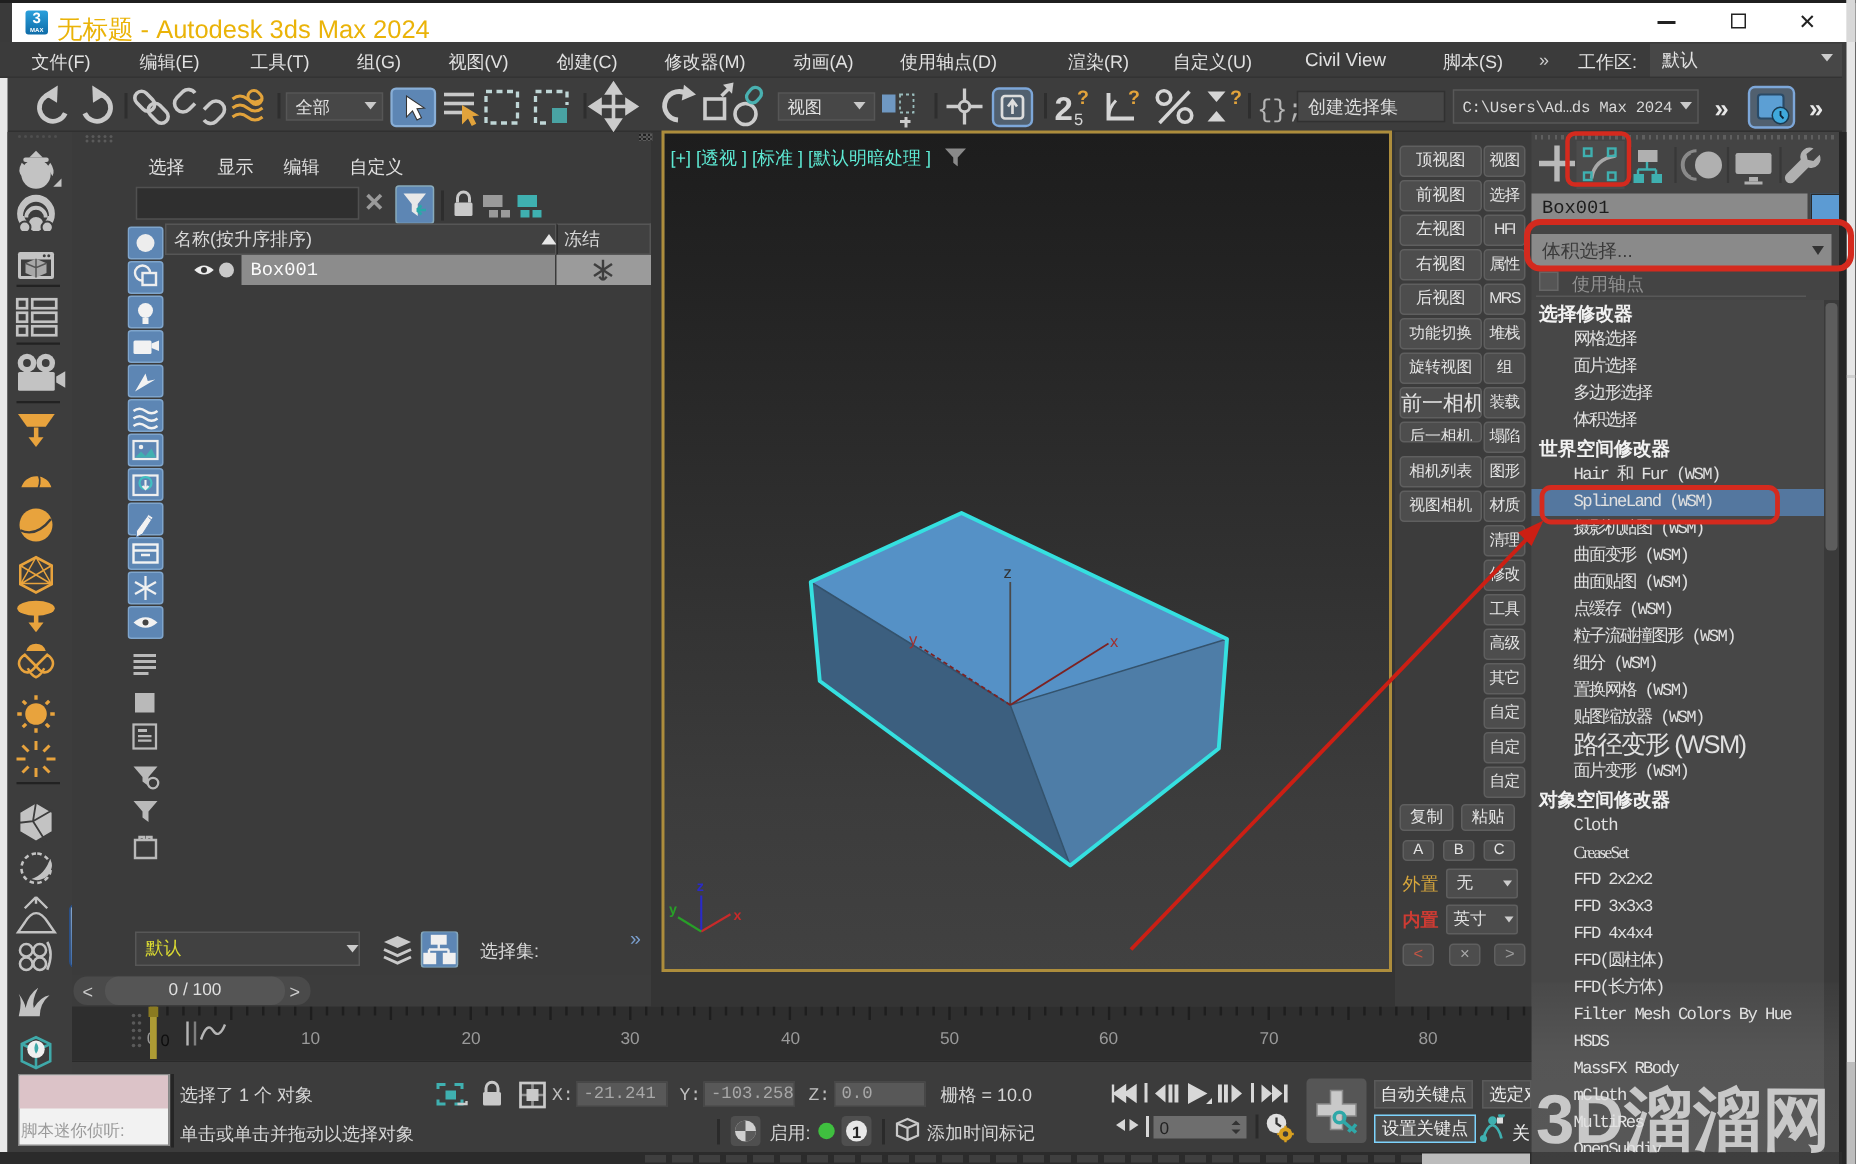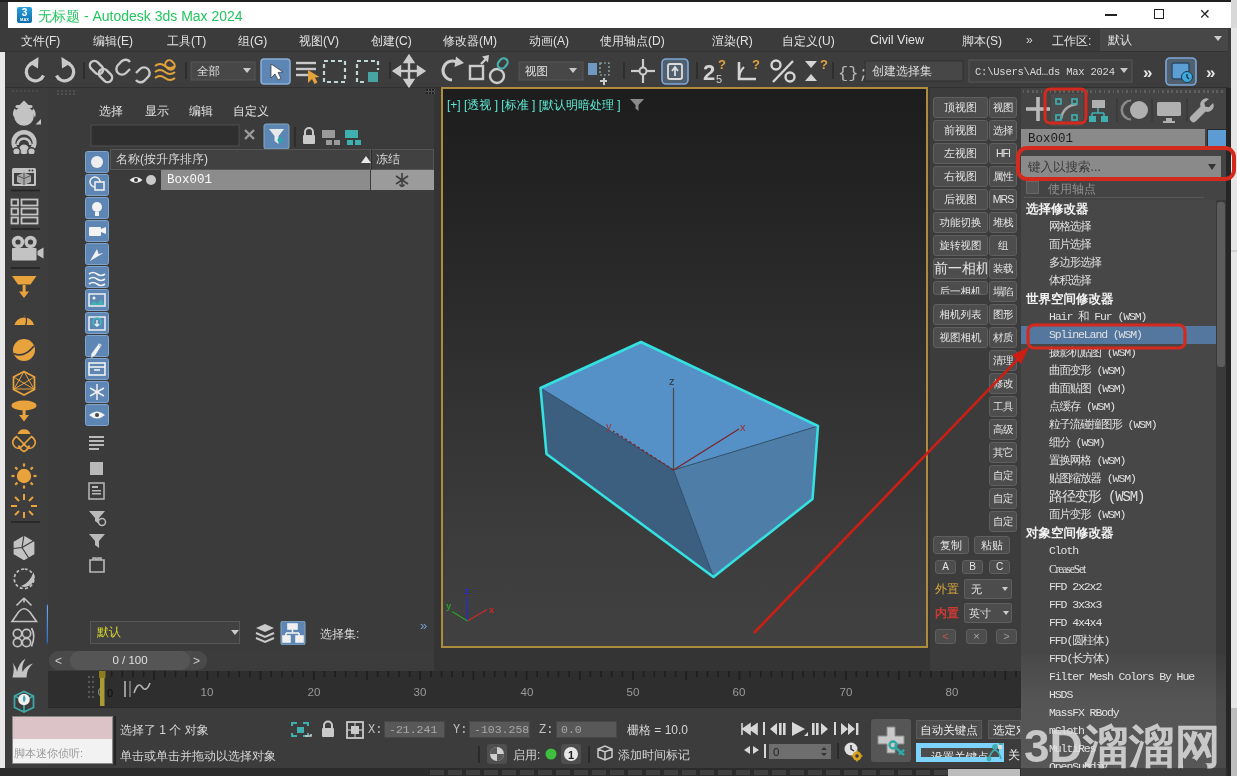--- a/index.html
+++ b/index.html
@@ -9,21 +9,21 @@
 </style></head>
 <body>
 
 <div class="abs" style="left:0;top:0;width:1237px;height:2px;background:#1f1f1f"></div>
 
 <div class="abs" style="left:0;top:2px;width:1237px;height:26px;background:#ffffff"></div>
 <div class="abs" style="left:0;top:2px;width:8px;height:26px;background:#3a3a3a"></div>
 <div class="abs" style="left:17px;top:7px;width:15px;height:16px;background:linear-gradient(#2aa0dc,#0f6ca8);border-radius:2px"></div>
 <div class="abs" style="left:17px;top:7px;width:15px;font-size:10px;font-weight:bold;color:#fff;text-align:center;line-height:11px">3</div>
 <div class="abs" style="left:17px;top:17px;width:15px;font-size:4px;font-weight:bold;color:#fff;text-align:center;line-height:5px">MAX</div>
-<div class="abs" style="left:38px;top:8px;font-size:14px;color:#22c55e;white-space:nowrap">无标题 - Autodesk 3ds Max 2024</div>
+<div class="abs" style="left:38px;top:8px;font-size:17px;color:#eab308;white-space:nowrap">无标题 - Autodesk 3ds Max 2024</div>
 <div class="abs" style="left:1105px;top:14px;width:12px;height:2px;background:#222"></div>
 <div class="abs" style="left:1154px;top:9px;width:10px;height:10px;border:1.5px solid #222"></div>
 <div class="abs" style="left:1199px;top:8px;font-size:14px;color:#222;line-height:12px">✕</div>
 
 <div class="abs" style="left:1231px;top:0;width:6px;height:776px;background:#e6e6e6"></div>
 <div class="abs" style="left:1231px;top:250px;width:6px;height:2px;background:#cfcfcf"></div>
 <div class="abs" style="left:1231px;top:708px;width:6px;height:68px;background:#bdbdbd"></div>
 <div class="abs" style="left:1231px;top:0;width:6px;height:28px;background:#d8d8d8"></div>
 
 <div class="abs" style="left:0;top:28px;width:1228px;height:24px;background:#3b3b3b;border-bottom:1px solid #333"></div>
@@ -569,21 +569,21 @@
 <g fill="#b0b0b0">
       <rect x="136" y="8" width="24" height="14" rx="1.5"></rect>
       <rect x="145" y="24" width="6" height="3"></rect>
       <rect x="142" y="27" width="12" height="2"></rect>
     </g>
 <line x1="166" y1="4" x2="166" y2="28" stroke="#383838" stroke-width="1.5"></line>
 <path d="M188 5 a6.2 6.2 0 0 0 -8.5 7.5 l-9.5 9.5 a3.6 3.6 0 0 0 5.1 5.1 l9.5 -9.5 a6.2 6.2 0 0 0 7.5 -8.5 l-4.2 4.2 -3.8 -0.8 -0.8 -3.8 z" fill="#b0b0b0"></path>
 </svg>
 <div class="abs" style="left:1021px;top:129px;width:184px;height:20px;background:#8a8a8a;color:#1c1c1c;font-size:12.5px;line-height:20px;padding-left:7px;font-family:'Liberation Mono',monospace">Box001</div>
 <div class="abs" style="left:1207px;top:129px;width:20px;height:20px;background:#5c9bd3;border:1px solid #2a2a2a"></div>
-<div class="abs" style="left:1021px;top:156px;width:200px;height:22px;background:#8a8a8a;color:#3a3a3a;font-size:12.5px;line-height:22px;padding-left:7px">键入以搜索...</div>
+<div class="abs" style="left:1021px;top:156px;width:200px;height:22px;background:#8a8a8a;color:#3a3a3a;font-size:12.5px;line-height:22px;padding-left:7px">体积选择...</div>
 <div class="abs" style="left:1208px;top:164px;width:0;height:0;border-left:4.5px solid transparent;border-right:4.5px solid transparent;border-top:6px solid #333"></div>
 <div class="abs" style="left:1026px;top:181px;width:13px;height:13px;background:#555;border:1px solid #666"></div>
 <div class="abs" style="left:1048px;top:181px;color:#909090;font-size:12px">使用轴点</div>
 <div class="abs" style="left:1024px;top:197px;width:180px;height:1px;background:#585858"></div>
 <div class="abs" style="left:1021px;top:200px;width:195px;height:576px;background:#474747"></div>
 <div class="abs" style="left:1216px;top:200px;width:10px;height:576px;background:#3a3a3a"></div>
 <div class="abs" style="left:1217px;top:202px;width:8px;height:165px;background:#5d5d5d;border-radius:3px"></div>
 <div class="abs" style="left:1226px;top:88px;width:5px;height:688px;background:#262626"></div>
 <div class="abs" style="left:1026px;top:200px;width:190px;height:18px;color:#f2f2f2;font-size:12.5px;font-weight:bold;line-height:18px;white-space:nowrap">选择修改器</div>
 <div class="abs" style="left:1021px;top:218px;width:195px;height:18px;color:#e0e0e0;font-size:11.5px;line-height:18px;padding-left:28px;white-space:nowrap;font-family:'Liberation Mono',monospace;letter-spacing:-1.1px">网格选择</div>
@@ -594,21 +594,21 @@
 <div class="abs" style="left:1021px;top:308px;width:195px;height:18px;color:#e0e0e0;font-size:11.5px;line-height:18px;padding-left:28px;white-space:nowrap;font-family:'Liberation Mono',monospace;letter-spacing:-1.1px">Hair 和 Fur (WSM)</div>
 <div class="abs" style="left:1021px;top:326px;width:195px;height:18px;background:#54779f;color:#e0e0e0;font-size:11.5px;line-height:18px;padding-left:28px;white-space:nowrap;font-family:'Liberation Mono',monospace;letter-spacing:-1.1px">SplineLand (WSM)</div>
 <div class="abs" style="left:1021px;top:344px;width:195px;height:18px;color:#e0e0e0;font-size:11.5px;line-height:18px;padding-left:28px;white-space:nowrap;font-family:'Liberation Mono',monospace;letter-spacing:-1.1px">摄影机贴图 (WSM)</div>
 <div class="abs" style="left:1021px;top:362px;width:195px;height:18px;color:#e0e0e0;font-size:11.5px;line-height:18px;padding-left:28px;white-space:nowrap;font-family:'Liberation Mono',monospace;letter-spacing:-1.1px">曲面变形 (WSM)</div>
 <div class="abs" style="left:1021px;top:380px;width:195px;height:18px;color:#e0e0e0;font-size:11.5px;line-height:18px;padding-left:28px;white-space:nowrap;font-family:'Liberation Mono',monospace;letter-spacing:-1.1px">曲面贴图 (WSM)</div>
 <div class="abs" style="left:1021px;top:398px;width:195px;height:18px;color:#e0e0e0;font-size:11.5px;line-height:18px;padding-left:28px;white-space:nowrap;font-family:'Liberation Mono',monospace;letter-spacing:-1.1px">点缓存 (WSM)</div>
 <div class="abs" style="left:1021px;top:416px;width:195px;height:18px;color:#e0e0e0;font-size:11.5px;line-height:18px;padding-left:28px;white-space:nowrap;font-family:'Liberation Mono',monospace;letter-spacing:-1.1px">粒子流碰撞图形 (WSM)</div>
 <div class="abs" style="left:1021px;top:434px;width:195px;height:18px;color:#e0e0e0;font-size:11.5px;line-height:18px;padding-left:28px;white-space:nowrap;font-family:'Liberation Mono',monospace;letter-spacing:-1.1px">细分 (WSM)</div>
 <div class="abs" style="left:1021px;top:452px;width:195px;height:18px;color:#e0e0e0;font-size:11.5px;line-height:18px;padding-left:28px;white-space:nowrap;font-family:'Liberation Mono',monospace;letter-spacing:-1.1px">置换网格 (WSM)</div>
 <div class="abs" style="left:1021px;top:470px;width:195px;height:18px;color:#e0e0e0;font-size:11.5px;line-height:18px;padding-left:28px;white-space:nowrap;font-family:'Liberation Mono',monospace;letter-spacing:-1.1px">贴图缩放器 (WSM)</div>
-<div class="abs" style="left:1021px;top:488px;width:195px;height:18px;color:#e0e0e0;font-size:14px;line-height:18px;padding-left:28px;white-space:nowrap;font-family:Liberation Mono, monospace;letter-spacing:-1.1px">路径变形 (WSM)</div>
+<div class="abs" style="left:1021px;top:488px;width:195px;height:18px;color:#e0e0e0;font-size:17px;line-height:18px;padding-left:28px;white-space:nowrap;font-family:Liberation Sans, sans-serif;letter-spacing:-1.1px">路径变形 (WSM)</div>
 <div class="abs" style="left:1021px;top:506px;width:195px;height:18px;color:#e0e0e0;font-size:11.5px;line-height:18px;padding-left:28px;white-space:nowrap;font-family:'Liberation Mono',monospace;letter-spacing:-1.1px">面片变形 (WSM)</div>
 <div class="abs" style="left:1026px;top:524px;width:190px;height:18px;color:#f2f2f2;font-size:12.5px;font-weight:bold;line-height:18px;white-space:nowrap">对象空间修改器</div>
 <div class="abs" style="left:1021px;top:542px;width:195px;height:18px;color:#e0e0e0;font-size:11.5px;line-height:18px;padding-left:28px;white-space:nowrap;font-family:'Liberation Mono',monospace;letter-spacing:-1.1px">Cloth</div>
 <div class="abs" style="left:1021px;top:560px;width:195px;height:18px;color:#e0e0e0;font-size:11.5px;line-height:18px;padding-left:28px;white-space:nowrap;font-family:Liberation Serif, serif;letter-spacing:-1.1px">CreaseSet</div>
 <div class="abs" style="left:1021px;top:578px;width:195px;height:18px;color:#e0e0e0;font-size:11.5px;line-height:18px;padding-left:28px;white-space:nowrap;font-family:'Liberation Mono',monospace;letter-spacing:-1.1px">FFD 2x2x2</div>
 <div class="abs" style="left:1021px;top:596px;width:195px;height:18px;color:#e0e0e0;font-size:11.5px;line-height:18px;padding-left:28px;white-space:nowrap;font-family:'Liberation Mono',monospace;letter-spacing:-1.1px">FFD 3x3x3</div>
 <div class="abs" style="left:1021px;top:614px;width:195px;height:18px;color:#e0e0e0;font-size:11.5px;line-height:18px;padding-left:28px;white-space:nowrap;font-family:'Liberation Mono',monospace;letter-spacing:-1.1px">FFD 4x4x4</div>
 <div class="abs" style="left:1021px;top:632px;width:195px;height:18px;color:#e0e0e0;font-size:11.5px;line-height:18px;padding-left:28px;white-space:nowrap;font-family:'Liberation Mono',monospace;letter-spacing:-1.1px">FFD(圆柱体)</div>
 <div class="abs" style="left:1021px;top:650px;width:195px;height:18px;color:#e0e0e0;font-size:11.5px;line-height:18px;padding-left:28px;white-space:nowrap;font-family:'Liberation Mono',monospace;letter-spacing:-1.1px">FFD(长方体)</div>
 <div class="abs" style="left:1021px;top:668px;width:195px;height:18px;color:#e0e0e0;font-size:11.5px;line-height:18px;padding-left:28px;white-space:nowrap;font-family:'Liberation Mono',monospace;letter-spacing:-1.1px">Filter Mesh Colors By Hue</div>
@@ -821,21 +821,21 @@
 <div class="abs" style="left:871px;top:719px;width:40px;height:43px;background:#565656;border-radius:3px"></div>
 <svg class="abs" style="left:871px;top:719px" width="40" height="43" viewBox="0 0 40 43">
 <path d="M16 8 h8 v9 h9 v8 h-9 v9 h-8 v-9 h-9 v-8 h9 z" fill="#c9c9c9" stroke="#8a8a8a"></path>
 <g stroke="#2fa8a8" stroke-width="2.4" fill="none">
       <circle cx="22" cy="26" r="3.5"></circle>
       <path d="M25 29 l8 7 M30 33 l-2 2.5 M33 30.5 l-2 2.5"></path>
     </g>
 </svg>
 <div class="abs" style="left:916px;top:720px;width:66px;height:19px;background:#4c4c4c;border:1px solid #5a5a5a;color:#ececec;font-size:11.5px;text-align:center;line-height:18px;overflow:hidden;white-space:nowrap">自动关键点</div>
 <div class="abs" style="left:988px;top:720px;width:33px;height:19px;background:#4c4c4c;border:1px solid #5a5a5a;color:#ececec;font-size:11.5px;line-height:18px;padding-left:4px;overflow:hidden;white-space:nowrap">选定对象</div>
-<div class="abs" style="left:916px;top:743px;width:88px;height:19px;background:#4c4c4c;border:5px solid #7dd3fc;color:#ececec;font-size:11.5px;text-align:center;line-height:18px;overflow:hidden;white-space:nowrap">设置关键点</div>
+<div class="abs" style="left:916px;top:743px;width:68px;height:19px;background:#4c4c4c;border:1px solid #7dd3fc;color:#ececec;font-size:11.5px;text-align:center;line-height:18px;overflow:hidden;white-space:nowrap">设置关键点</div>
 <svg class="abs" style="left:986px;top:743px" width="35" height="20" viewBox="0 0 35 20">
 <g fill="none" stroke="#3fb0b0" stroke-width="1.8">
       <path d="M3 16 q2 -8 6 -9 M15 16 q-2 -8 -6 -9"></path>
       <circle cx="9" cy="4" r="2" fill="#3fb0b0"></circle>
       <circle cx="3" cy="16" r="1.5" fill="#3fb0b0"></circle>
       <circle cx="15" c6="16" r="1.5" fill="#3fb0b0"></circle>
     </g>
 <rect x="12" y="2" width="4" height="4" fill="#ddd"></rect>
 <text x="22" y="16" fill="#ececec" font-size="12">关</text>
 </svg>

